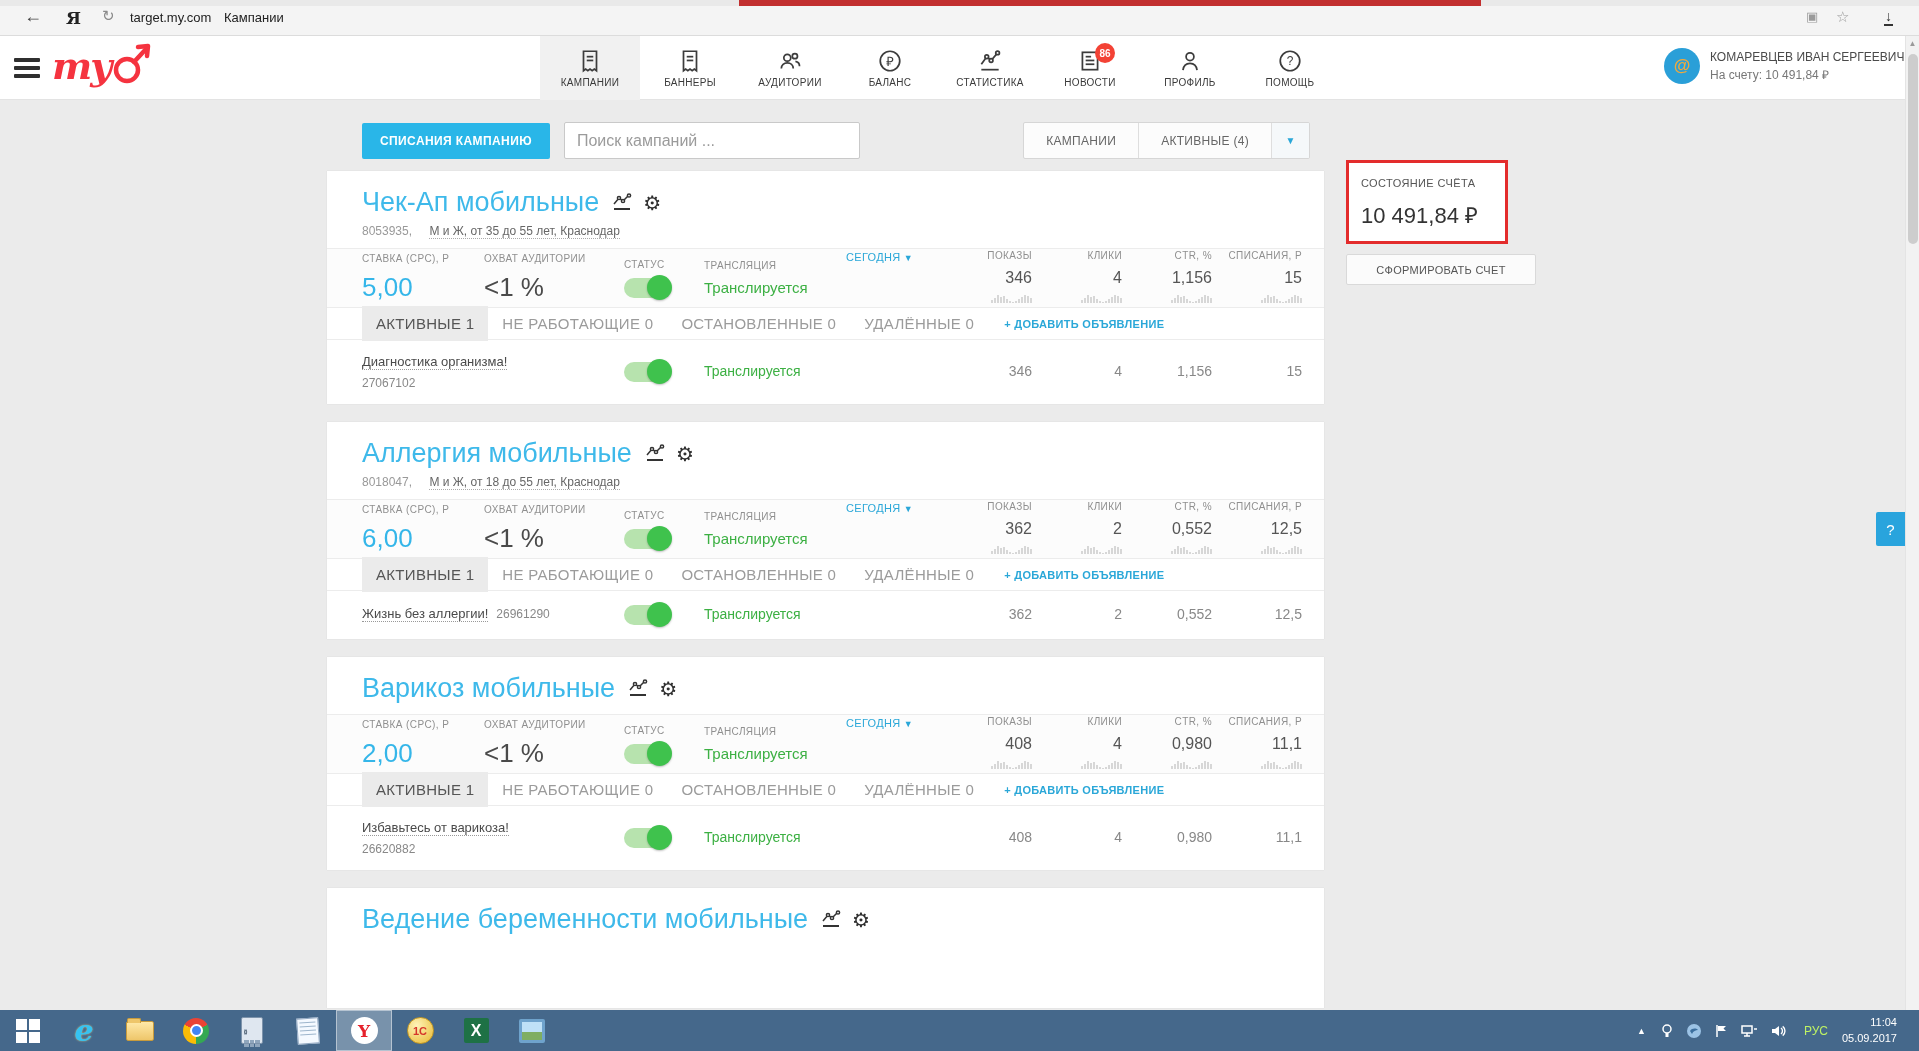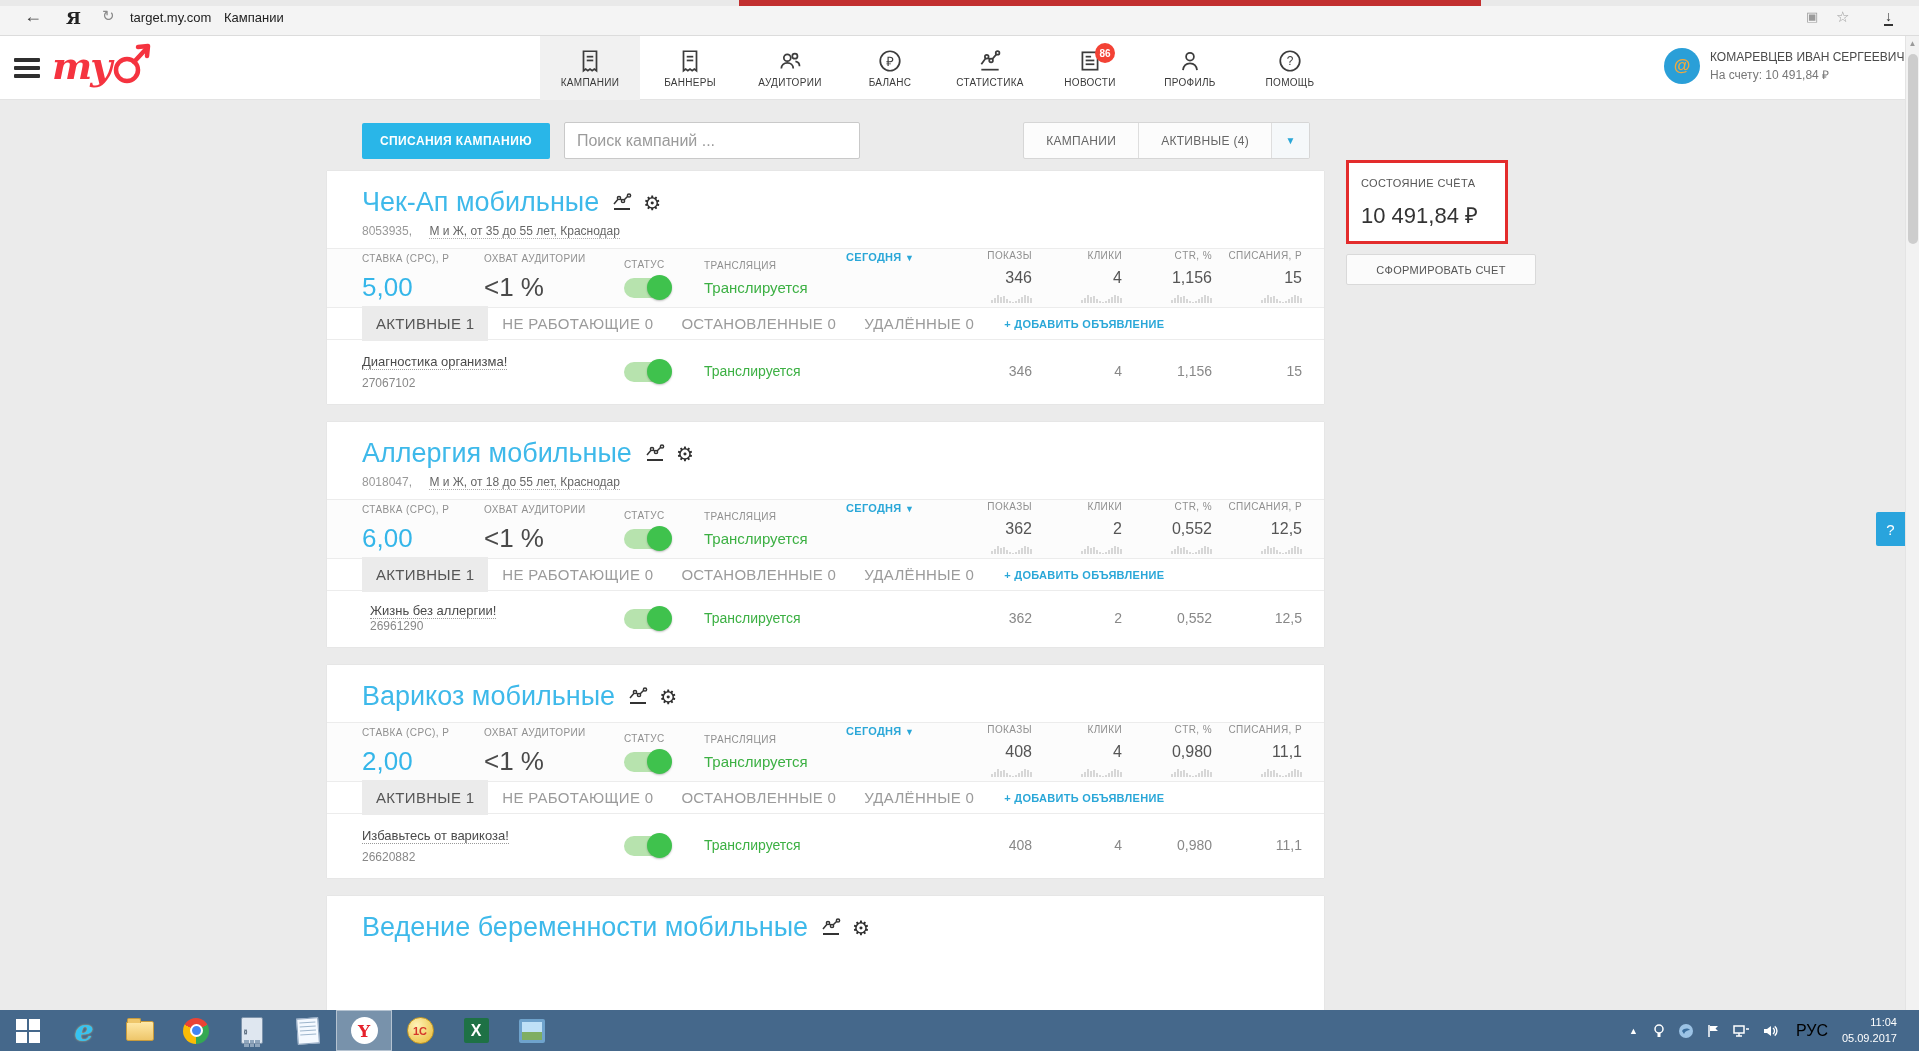--- a/index.html
+++ b/index.html
@@ -83,39 +83,39 @@
   .v-rate { font-size:26px; color:#35b6e9; }
   .v-reach { font-size:26px; color:#4a4a4a; }
   .v-cast { font-size:15px; color:#3cb043; margin-top:4px;}
 
   .toggle { width:46px; height:20px; border-radius:10px; background:#b7e3ae; position:relative;
     margin-top:2px; cursor:pointer; }
   .toggle i { position:absolute; right:-2px; top:-3px; width:25px; height:25px; border-radius:50%;
     background:#3fc24d; box-shadow:0 1px 2px rgba(0,0,0,.25); }
 
   .metrics { display:flex; margin-left:auto; align-items:flex-start; }
-  .m-today { width:96px; font-size:11px; font-weight:bold; color:#2aa7d8; letter-spacing:.3px;
+  .m-today { width:96px; font-size:11px; font-weight:normal; color:#2aa7d8; letter-spacing:.3px;
     cursor:pointer; white-space:nowrap; padding-top:1px;}
   .m-today .car { font-size:9px; }
   .m-col { width:90px; text-align:right; }
   .m-val { font-size:16px; color:#555; margin-top:5px; }
   .spark { display:inline-flex; align-items:flex-end; gap:1px; height:12px; margin-top:4px; }
   .spark i { width:2px; background:#d7d7d7; display:block; }
 
   .tabs { display:flex; align-items:center; padding:0 25px 0 35px; height:32px;
     border-bottom:1px solid #ececec; }
   .tab { padding:9px 14px; font-size:15px; color:#9b9b9b; letter-spacing:.3px; cursor:pointer;
     white-space:nowrap; }
   .tab.active { background:#ebebeb; color:#555; }
   .add-ad { margin-left:16px; font-size:11px; font-weight:bold; color:#2aa7d8; letter-spacing:.3px;
     cursor:pointer; text-decoration:none; }
 
   .ad-row { display:flex; align-items:center; padding:12px 22px 14px 35px; }
   .ad-left { width:262px; }
-  .ad-left.inline { display:flex; align-items:baseline;flex-direction:column; }
+  .ad-left.inline { display:flex; align-items:baseline; }
   .ad-name { font-size:13px; color:#4a4a4a; border-bottom:1px dotted #999; cursor:pointer;
     white-space:nowrap; }
   .ad-id { font-size:12px; color:#888; margin-top:6px; }
   .ad-left.inline .ad-id { margin:0 0 0 8px; }
   .ad-toggle { width:80px; }
   .ad-cast { flex:1; font-size:14px; color:#3cb043; }
   .ad-metrics { display:flex; margin-left:auto; }
   .ad-metrics .m-col { font-size:14px; color:#888; }
 
   
@@ -169,21 +169,21 @@
     color:#d5362a; font-weight:bold; font-size:11px; display:flex; align-items:center; justify-content:center;
     border:1px solid #c79a22;}
   .xl { width:25px; height:25px; background:#1e7145; color:#fff; font-weight:bold; font-size:16px;
     display:flex; align-items:center; justify-content:center; border-radius:2px; }
   .imgv { width:26px; height:24px; border:3px solid #6fa3cc; border-radius:2px;
     background:linear-gradient(#bfe1f7 55%,#7fae62 55%); }
 
   .tray { margin-left:auto; display:flex; align-items:center; padding-right:6px; }
   .tray-arrow { color:#fff; font-size:9px; margin-right:14px; cursor:pointer; }
   .tray-ic { margin-right:12px; cursor:pointer; display:flex; align-items:center;}
-  .lang { color:#000000; font-size:16px; margin:0 14px 0 6px; cursor:pointer; }
+  .lang { color:#bef264; font-size:12px; margin:0 14px 0 6px; cursor:pointer; }
   .clock { color:#fff; font-size:11px; text-align:right; line-height:1.45; margin-right:10px; cursor:default;}
   .show-desktop { width:6px; border-left:1px solid rgba(255,255,255,.4); cursor:pointer;}
 </style>
 </head>
 <body>
 
 <div class="browser-bar">
   <div class="load-track"></div>
   <div class="load-bar"></div>
   <span class="bb-item bb-back">←</span>

